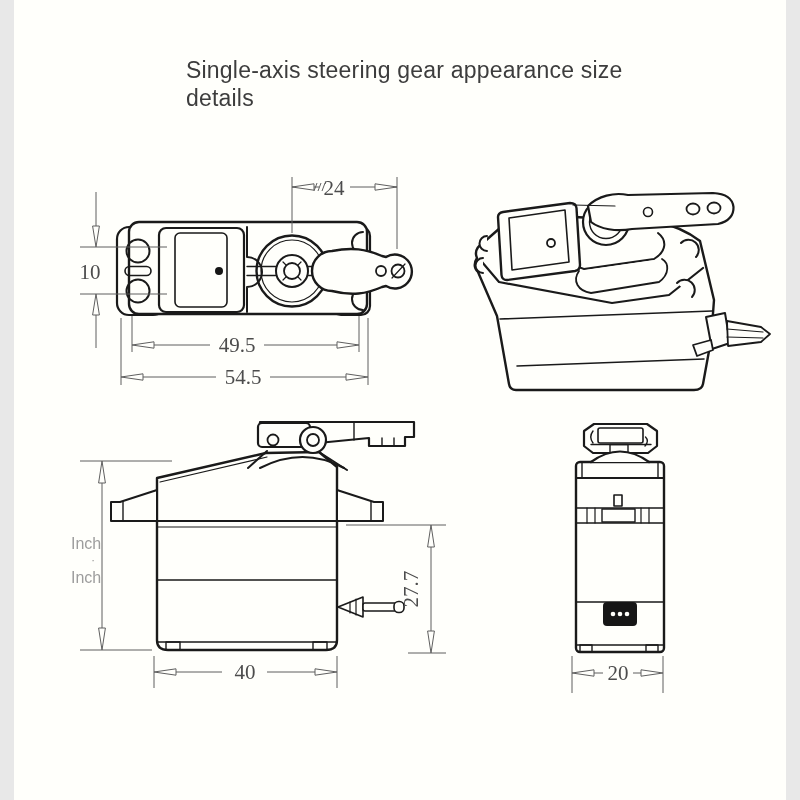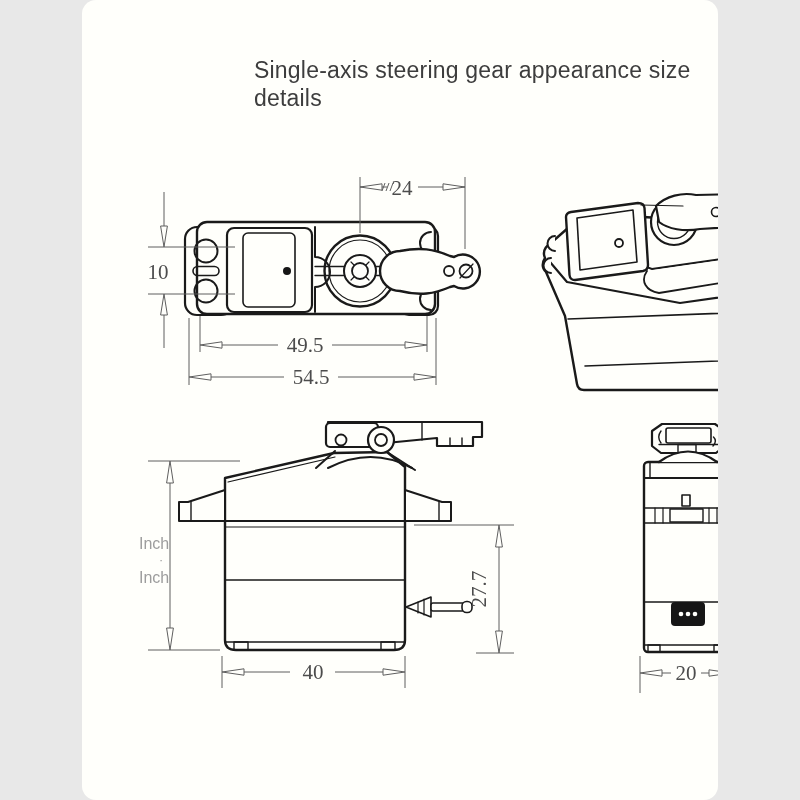--- a/index.html
+++ b/index.html
@@ -1,20 +1,19 @@
 <!DOCTYPE html>
 <html><head>
 <meta charset="utf-8">
 <style>
   html,body{margin:0;padding:0;background:#e8e8e8;}
   .canvas{
-    position:relative;width:636px;height:800px;margin:0 auto;
+    position:relative;width:772px;height:800px;margin:0 auto;
     background:#fffffb;overflow:hidden;
     font-family:"Liberation Sans",sans-serif;
-    border-radius:14px;
   }
   .title{
     position:absolute;left:172px;top:56px;width:480px;
     font-size:23px;line-height:28px;color:#3d3d3d;letter-spacing:.2px;
   }
   .watermark{
     position:absolute;left:57px;top:535px;
     color:#9d9d9d;font-size:16px;line-height:18px;text-align:center;
   }
   .wm-dot{font-size:11px;color:#8f8f8f;margin:2px 0 4px 14px;line-height:10px;}

